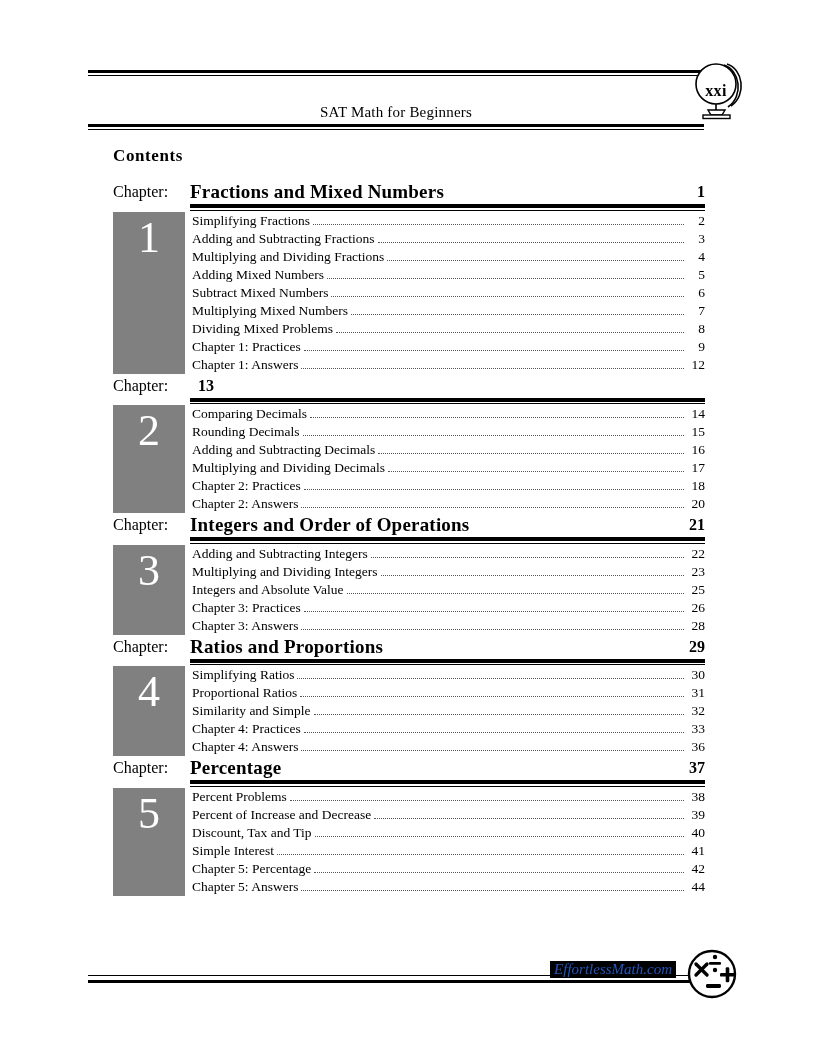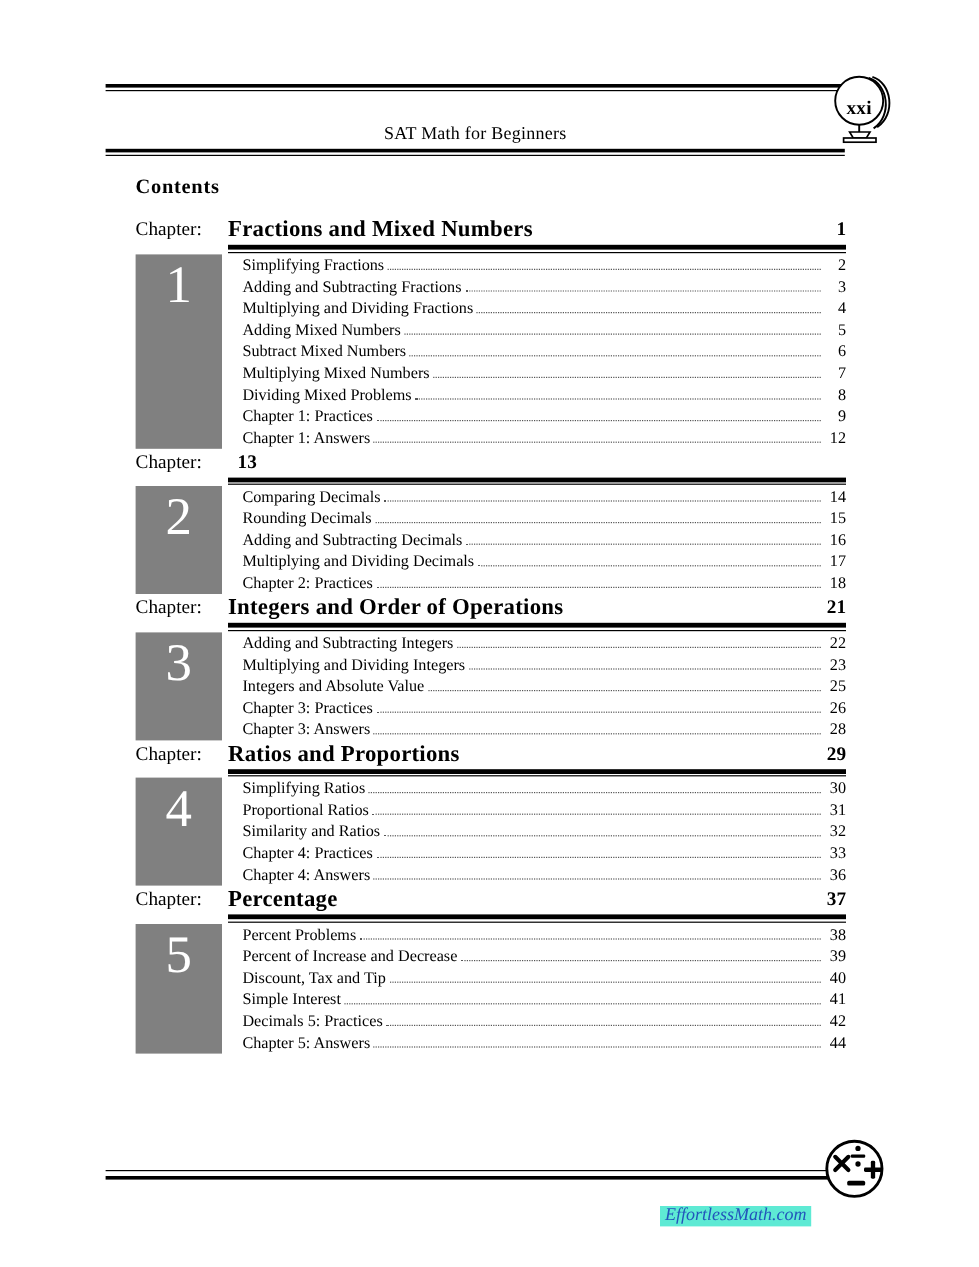--- a/index.html
+++ b/index.html
@@ -151,21 +151,21 @@
     right: 0;
     top: 4px;
     text-align: center;
     font-size: 44px;
     line-height: 1;
     font-family: "Liberation Serif", "DejaVu Serif", serif;
     font-weight: normal;
   }
   .entries {
     flex: 1 1 auto;
-    padding-left: 17px;
+    padding-left: 7px;
   }
 
   .entry {
     display: flex;
     align-items: baseline;
     font-size: 13.5px;
     line-height: 18px;
     height: 18px;
     white-space: nowrap;
   }
@@ -205,24 +205,23 @@
     width: 100%;
     margin-top: 4px;
   }
   .footer-brand {
     position: absolute;
     right: 28px;
     top: -14px;
     font-size: 15px;
     font-style: italic;
     color: #2255bb;
-    background: #5eead4;
+    background: #000000;
     padding: 0 4px;
     white-space: nowrap;
-    margin-top: 44px;
   }
   .math-logo {
     position: absolute;
     left: 684px;
     top: 948px;
     width: 56px;
     height: 54px;
   }
   .math-logo svg { display: block; }
 </style>
@@ -349,20 +348,25 @@
             <div class="entry">
               <span class="entry-label">Multiplying and Dividing Decimals</span>
               <span class="entry-dots"></span>
               <span class="entry-page">17</span>
             </div>
             <div class="entry">
               <span class="entry-label">Chapter 2: Practices</span>
               <span class="entry-dots"></span>
               <span class="entry-page">18</span>
             </div>
+            <div class="entry">
+              <span class="entry-label">Chapter 2: Answers</span>
+              <span class="entry-dots"></span>
+              <span class="entry-page">20</span>
+            </div>
           </div>
         </div>
       </div>
       <div class="chapter-block">
         <div class="chapter-head">
           <div class="chapter-word">Chapter:</div>
           <div class="chapter-title">Integers and Order of Operations</div>
           <div class="chapter-page">21</div>
         </div>
         <div class="chapter-rule-wrap">
@@ -421,21 +425,21 @@
               <span class="entry-label">Simplifying Ratios</span>
               <span class="entry-dots"></span>
               <span class="entry-page">30</span>
             </div>
             <div class="entry">
               <span class="entry-label">Proportional Ratios</span>
               <span class="entry-dots"></span>
               <span class="entry-page">31</span>
             </div>
             <div class="entry">
-              <span class="entry-label">Similarity and Ratios</span>
+              <span class="entry-label">Similarity and Simple</span>
               <span class="entry-dots"></span>
               <span class="entry-page">32</span>
             </div>
             <div class="entry">
               <span class="entry-label">Chapter 4: Practices</span>
               <span class="entry-dots"></span>
               <span class="entry-page">33</span>
             </div>
             <div class="entry">
               <span class="entry-label">Chapter 4: Answers</span>
@@ -474,21 +478,21 @@
               <span class="entry-label">Discount, Tax and Tip</span>
               <span class="entry-dots"></span>
               <span class="entry-page">40</span>
             </div>
             <div class="entry">
               <span class="entry-label">Simple Interest</span>
               <span class="entry-dots"></span>
               <span class="entry-page">41</span>
             </div>
             <div class="entry">
-              <span class="entry-label">Decimals 5: Practices</span>
+              <span class="entry-label">Chapter 5: Percentage</span>
               <span class="entry-dots"></span>
               <span class="entry-page">42</span>
             </div>
             <div class="entry">
               <span class="entry-label">Chapter 5: Answers</span>
               <span class="entry-dots"></span>
               <span class="entry-page">44</span>
             </div>
           </div>
         </div>

